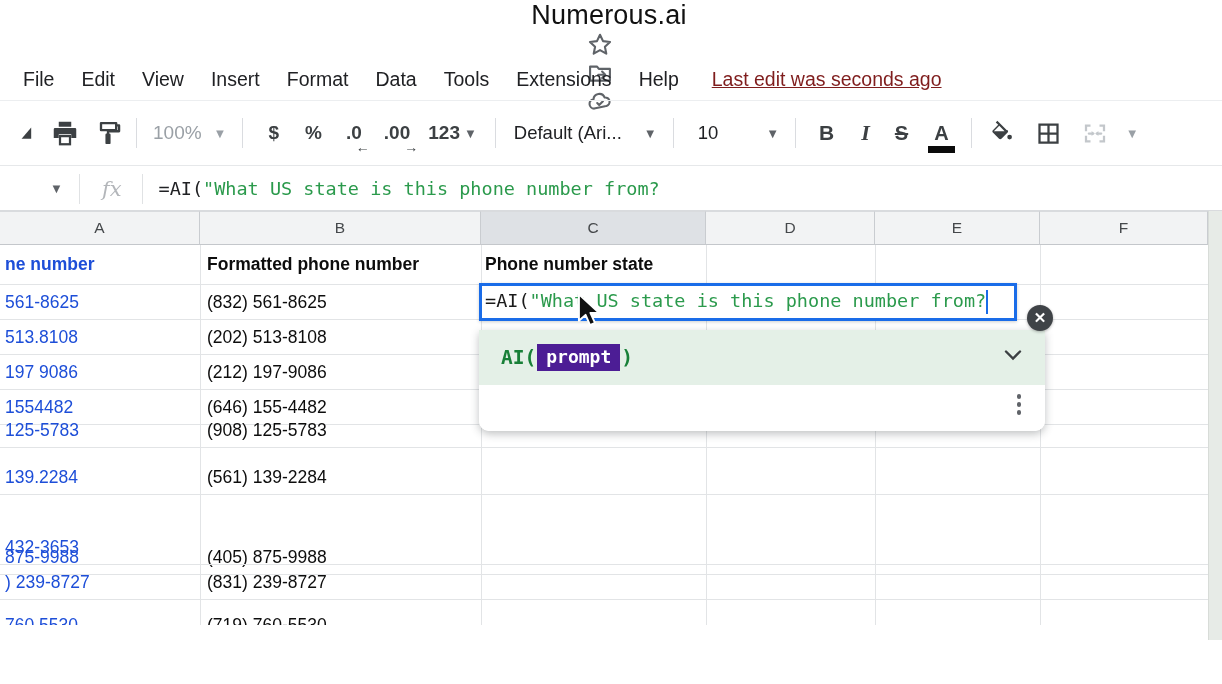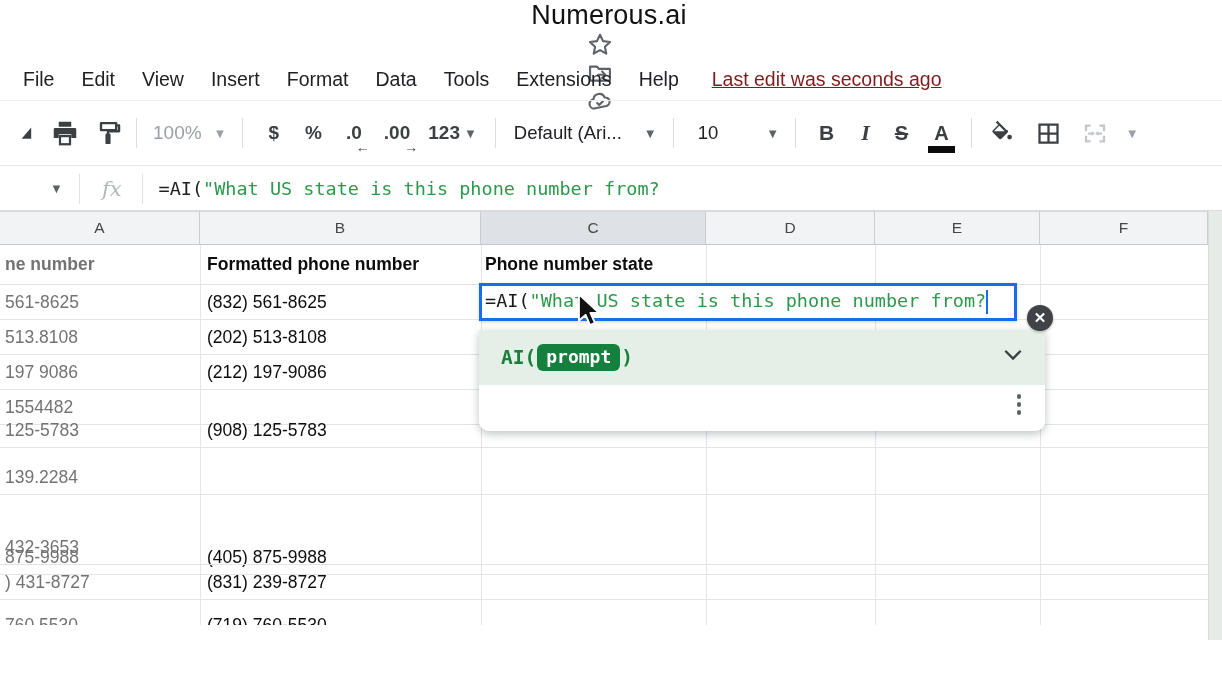--- a/index.html
+++ b/index.html
@@ -40,37 +40,37 @@
   .fb-div2{ width:1px; height:30px; background:#e0e2e4; margin-left:20px; }
   .fb-text{ margin-left:16px; font-family:"DejaVu Sans Mono", monospace; font-size:18.5px; white-space:pre; }
   .fb-prefix{ color:#202124; }
   .fb-string{ color:#2b9a4c; }
   
   .grid-area{ position:absolute; left:0; top:211px; width:1222px; height:414px; overflow:hidden; background:#fff; }
   .colhead{ position:absolute; top:0; height:34px; background:#f2f3f4; border-right:1px solid #c9ccd0; border-bottom:1px solid #c4c7cb; border-top:1px solid #d9dbde; display:flex; align-items:center; justify-content:center; font-size:15.5px; color:#45484b; }
   .colhead.sel{ background:#dee1e5; }
   .vline{ position:absolute; top:34px; bottom:0; width:1px; background:#e2e4e6; }
   .grow{ position:absolute; left:0; width:1208px; border-bottom:1px solid #e2e4e6; }
-  .cellA{ position:absolute; left:0; top:0; bottom:0; width:199px; display:flex; align-items:center; padding-left:5px; font-size:17.5px; color:#737373; overflow:hidden; white-space:nowrap; }
+  .cellA{ position:absolute; left:0; top:0; bottom:0; width:199px; display:flex; align-items:center; padding-left:5px; font-size:17.5px; color:#1d4ed8; overflow:hidden; white-space:nowrap; }
   .cellB{ position:absolute; left:200px; top:0; bottom:0; width:280px; display:flex; align-items:center; padding-left:7px; font-size:17.5px; color:#0d0d0d; overflow:hidden; white-space:nowrap; }
   .cellC{ position:absolute; left:481px; top:0; bottom:0; width:265px; display:flex; align-items:center; padding-left:4px; font-size:17.5px; color:#0d0d0d; overflow:hidden; white-space:nowrap; }
   .hdr{ font-weight:700; }
   
   .vscroll{ position:absolute; left:1208px; top:211px; width:14px; height:429px; background:#e7ebe7; border-left:1px solid #d8dcd8; }
   
   .edit-cell{ position:absolute; left:479px; top:283px; width:538px; height:38px; background:#fff; border:3px solid #1a6ce8; display:flex; align-items:center; box-shadow:0 1px 3px rgba(60,64,67,.25); }
   .edit-text{ font-family:"DejaVu Sans Mono", monospace; font-size:18.5px; white-space:pre; padding-left:3px; }
   .edit-prefix{ color:#1b1b1b; }
   .edit-string{ color:#2b9a4c; }
   .edit-caret{ display:inline-block; width:2px; height:24px; background:#1a6ce8; vertical-align:middle; }
   
   .hint{ position:absolute; left:479px; top:330px; width:566px; border-radius:0 0 10px 10px; overflow:hidden; box-shadow:0 3px 9px rgba(60,64,67,.32); background:#fff; }
   .hint-green{ height:55px; background:#e4f0e7; display:flex; align-items:center; padding:0 22px; position:relative; }
   .hint-sig{ font-family:"DejaVu Sans Mono", monospace; font-size:19.5px; font-weight:700; color:#188038; display:flex; align-items:center; }
-  .hint-chip{ background:#15803d; color:#fff; border-radius:6px; padding:2px 9px 4px 9px; font-size:18px; font-weight:700; margin:16px 1px; }
+  .hint-chip{ background:#4c1d95; color:#fff; border-radius:0; padding:2px 9px 4px 9px; font-size:18px; font-weight:700; margin:16px 1px; }
   .hint-chevron{ position:absolute; right:22px; top:18px; }
   .hint-white{ height:46px; background:#fff; position:relative; }
   .kebab{ position:absolute; right:24px; top:9px; display:flex; flex-direction:column; gap:3.5px; align-items:center; }
   .kebab i{ width:4.5px; height:4.5px; border-radius:50%; background:#5f6368; display:block; }
   
   .close-bubble{ position:absolute; left:1027px; top:305px; width:26px; height:26px; border-radius:50%; background:#3f4347; color:#fff; display:flex; align-items:center; justify-content:center; font-size:15px; font-weight:700; box-shadow:0 1px 3px rgba(0,0,0,.3); }
   
   .cursor{ position:absolute; left:575px; top:293px; }
 </style>
 </head>
@@ -227,37 +227,39 @@
         <div class="grow" style="top: 109px; height: 35px;">
           <div class="cellA">513.8108</div>
           <div class="cellB">(202) 513-8108</div>
         </div>
         <div class="grow" style="top: 144px; height: 35px;">
           <div class="cellA">197 9086</div>
           <div class="cellB">(212) 197-9086</div>
         </div>
         <div class="grow" style="top: 179px; height: 35px;">
           <div class="cellA">1554482</div>
+          <div class="cellB">(646) 155-4482</div>
         </div>
         <div class="grow" style="top: 202px; height: 35px;">
           <div class="cellA">125-5783</div>
           <div class="cellB">(908) 125-5783</div>
         </div>
         <div class="grow" style="top: 249px; height: 35px;">
           <div class="cellA">139.2284</div>
+          <div class="cellB">(561) 139-2284</div>
         </div>
         <div class="grow" style="top: 284px; height: 35px; margin-top: 45px;">
           <div class="cellA">875-9988</div>
           <div class="cellB">(405) 875-9988</div>
         </div>
         <div class="grow" style="top: 319px; height: 35px;">
           <div class="cellA">432-3653</div>
         </div>
         <div class="grow" style="top: 354px; height: 35px;">
-          <div class="cellA">) 431-8727</div>
+          <div class="cellA">) 239-8727</div>
           <div class="cellB">(831) 239-8727</div>
         </div>
         <div class="grow" style="top: 397px; height: 35px;">
           <div class="cellA">760 5530</div>
           <div class="cellB">(719) 760-5530</div>
         </div>
       </div>
   </div>
 
   <div class="vscroll"></div>

